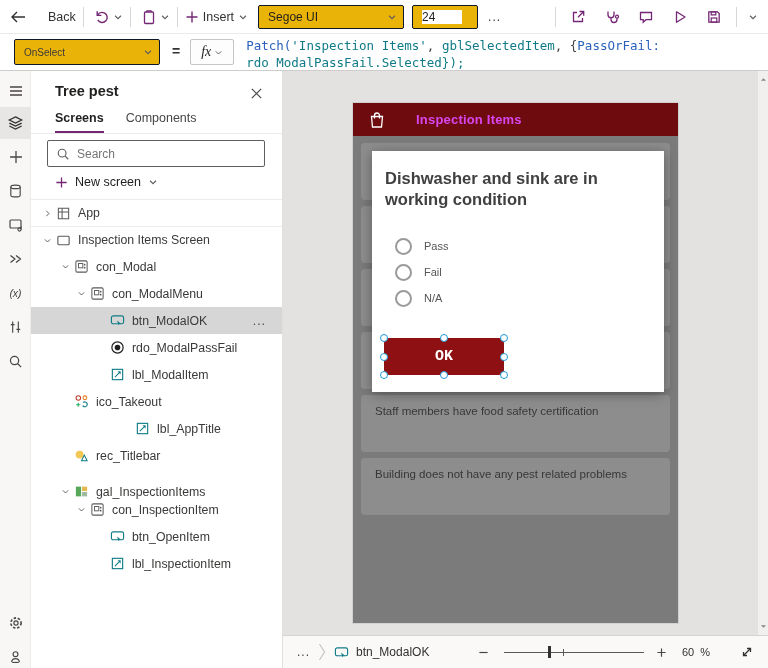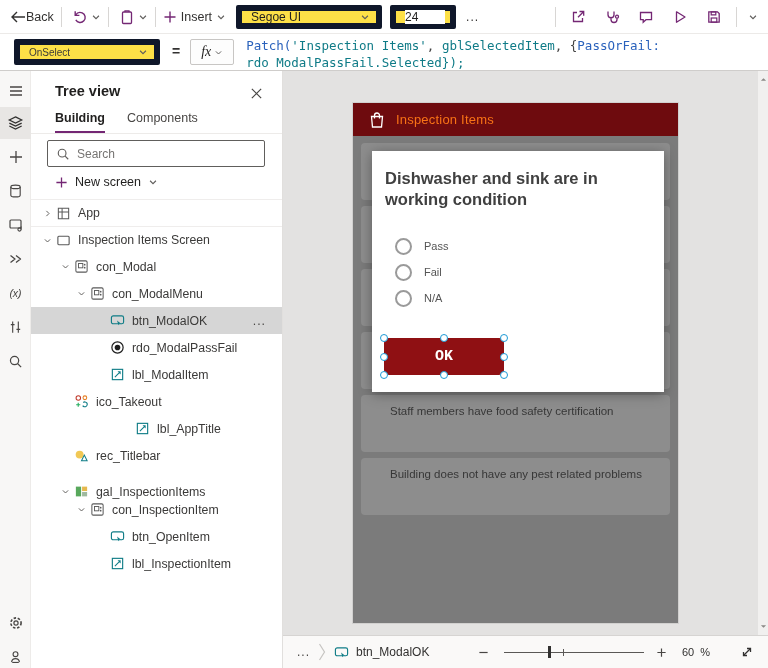--- a/index.html
+++ b/index.html
@@ -7,25 +7,25 @@
   body { font-family:"Liberation Sans","DejaVu Sans",sans-serif; background:#fff; }
   .app { position:relative; width:768px; height:668px; overflow:hidden; font-size:12px; color:#323130; background:#fff; }
   svg { display:block; }
 
   
   .toolbar { position:absolute; top:0; left:0; right:0; height:34px; background:#fff;
              border-bottom:1px solid #eceae8; display:flex; align-items:center; padding:0 10px; }
   .tb-group { display:flex; align-items:center; gap:4px; }
   .tb-div { width:1px; height:20px; background:#d8d6d4; margin:0 7px; }
   .tb-ic { color:#742774; display:flex; align-items:center; justify-content:center; width:22px; height:24px; cursor:pointer; }
-  .tb-back { display:flex; align-items:center; gap:0; color:#323130; font-size:12.5px; cursor:pointer; }
+  .tb-back { display:flex; align-items:center; gap:22px; color:#323130; font-size:12.5px; cursor:pointer; }
   .tb-insert { display:flex; align-items:center; gap:4px; color:#323130; font-size:12.5px; cursor:pointer; }
   .tb-insert .plus { color:#742774; }
   .chev { color:#605e5c; display:flex; align-items:center; }
-  .select-box { height:24px; border:6px solid #0f172a; border-radius:2px; background:#fde047;
+  .select-box { height:24px; border:1px solid #0f172a; border-radius:2px; background:#eab308;
                 display:flex; align-items:center; justify-content:space-between; padding:0 6px 0 9px;
                 font-size:12px; color:#201f1e; cursor:pointer; }
   .font-box { width:146px; margin-left:10px; }
   .size-box { width:66px; margin-left:8px; }
   .size-box input { width:40px; border:none; outline:none; font:inherit; color:#201f1e; }
   .tb-more { color:#323130; letter-spacing:1px; margin-left:10px; cursor:pointer; }
 
   
   .fbar { position:absolute; top:34px; left:0; right:0; height:37px; background:#fff;
           border-bottom:1px solid #cfcdcb; display:flex; align-items:flex-start; padding:5px 0 0 14px; }
@@ -71,23 +71,23 @@
   .chevslot { width:16px; display:flex; align-items:center; justify-content:center; color:#605e5c; flex:none; }
   .ticon { width:16px; height:16px; margin-right:7px; display:flex; align-items:center; justify-content:center; flex:none; }
   .trow-more { position:absolute; right:16px; color:#484644; letter-spacing:1px; }
 
   
   .canvas { position:absolute; top:71px; left:283px; right:0; bottom:33px; background:#e3e2e1; overflow:hidden; }
   .phone { position:absolute; left:70px; top:32px; width:325px; height:520px; background:#7b7b7b;
            box-shadow:0 0 0 1px rgba(0,0,0,.08); }
   .phone-header { position:absolute; top:0; left:0; right:0; height:33px; background:#6e0b0e;
                   display:flex; align-items:center; padding-left:16px; gap:11px; }
-  .phone-header .title { color:#f97316; font-size:13px; font-weight:normal; letter-spacing:.2px; }
+  .phone-header .title { color:#d946ef; font-size:13px; font-weight:bold; letter-spacing:.2px;margin-left:20px; }
   .g-card { position:absolute; left:8px; width:309px; height:57px; background:#8d8d8d; border-radius:4px; }
-  .g-card .g-text { padding:9px 14px 0 14px; font-size:11.5px; line-height:14px; color:#373737;margin-left:15px; }
+  .g-card .g-text { padding:9px 14px 0 14px; font-size:11.5px; line-height:14px; color:#373737; }
   .modal { position:absolute; left:19px; top:48px; width:292px; height:241px; background:#fff;
            box-shadow:0 2px 12px rgba(0,0,0,.35); z-index:2; }
   .modal-q { position:absolute; left:13px; top:17px; width:266px; font-size:16.5px; line-height:21px;
              font-weight:bold; color:#404040; }
   .radio-row { position:absolute; left:23px; display:flex; align-items:center; gap:12px; height:20px; cursor:pointer; }
   .radio-dot { width:17px; height:17px; border:2px solid #9a9a9a; border-radius:50%; background:#fff; flex:none; }
   .radio-label { font-size:11px; color:#555; }
   .okwrap { position:absolute; left:12px; top:187px; width:120px; height:37px;font-family:Liberation Mono, monospace; }
   .okbtn { width:100%; height:100%; background:#8f1013; border:none; border-radius:5px; color:#fff;
            font-size:15px; font-weight:bold; font-family:inherit; cursor:pointer; }
@@ -298,28 +298,28 @@
     <div class="rail-item" style="top:570px;">
       <svg width="15" height="16" viewBox="0 0 16 16">
           <circle cx="8" cy="5" r="2.6" fill="none" stroke="#484644" stroke-width="1.2"></circle>
           <path d="M3.8 13.5c.3-2.4 2-3.8 4.2-3.8s3.9 1.4 4.2 3.8" fill="none" stroke="#484644" stroke-width="1.2"></path>
           <path d="M4.5 13.8h7" fill="none" stroke="#484644" stroke-width="1.2"></path>
         </svg>
     </div>
   </div>
 
   <div class="tree">
-    <div class="tree-title">Tree view</div>
+    <div class="tree-title">Tree pest</div>
     <div class="tree-close">
       <svg width="13" height="13" viewBox="0 0 14 14">
           <path d="M2 2l10 10M12 2L2 12" fill="none" stroke="#484644" stroke-width="1.3"></path>
         </svg>
     </div>
     <div class="tabs">
-      <span class="tab active">Building</span>
+      <span class="tab active">Screens</span>
       <span class="tab">Components</span>
     </div>
     <div class="tabs-sep"></div>
     <div class="search-box">
       <span>
         <svg width="14" height="14" viewBox="0 0 16 16">
             <circle cx="7" cy="7" r="4.4" fill="none" stroke="#605e5c" stroke-width="1.3"></circle>
             <path d="M10.4 10.4L14 14" fill="none" stroke="#605e5c" stroke-width="1.3"></path>
           </svg>
       </span>

